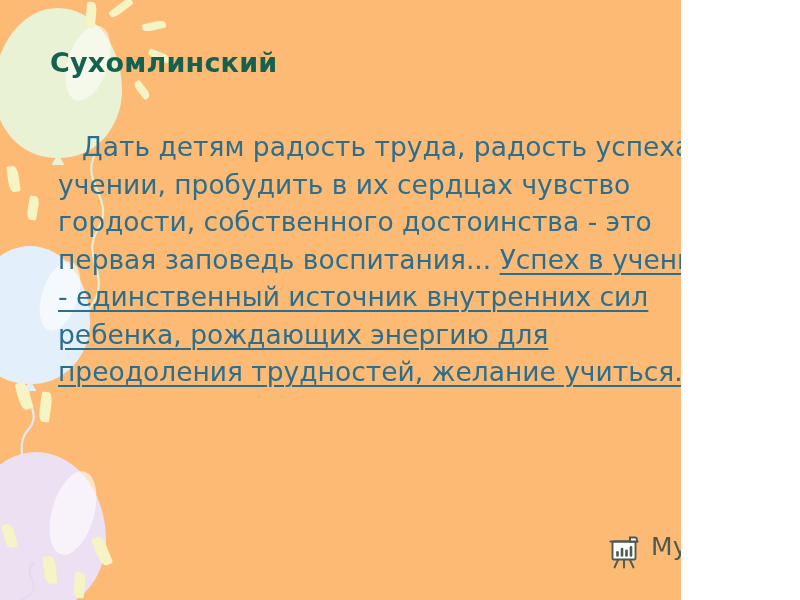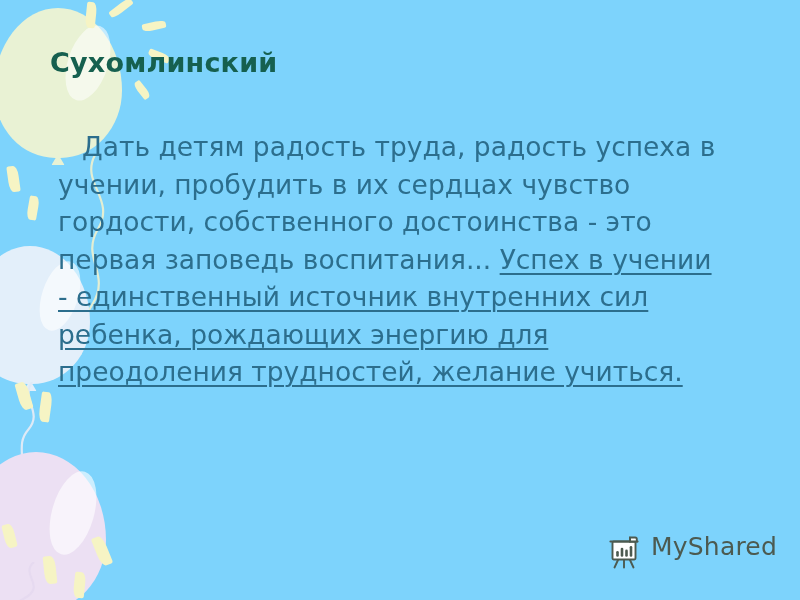--- a/index.html
+++ b/index.html
@@ -7,24 +7,24 @@
     margin: 0;
     padding: 0;
     background: #ffffff;
   }
   body {
     font-family: "DejaVu Sans", sans-serif;
   }
 
   #slide {
     position: relative;
-    width: 800px;
+    width: 681px;
     height: 600px;
     overflow: hidden;
-    background: #7dd3fc;
+    background: #fdba74;
   }
 
   
   .decor-layer {
     position: absolute;
     inset: 0;
     pointer-events: none;
     z-index: 0;
   }
 

